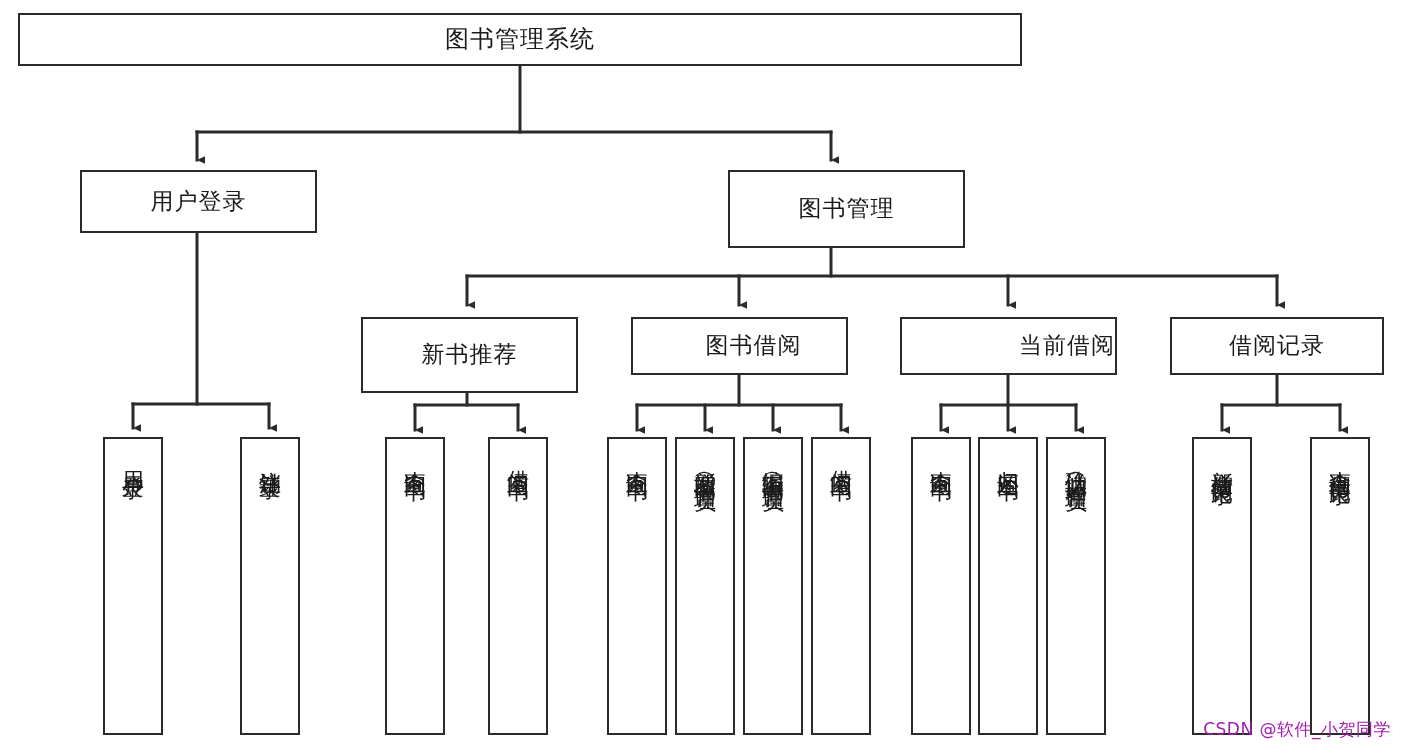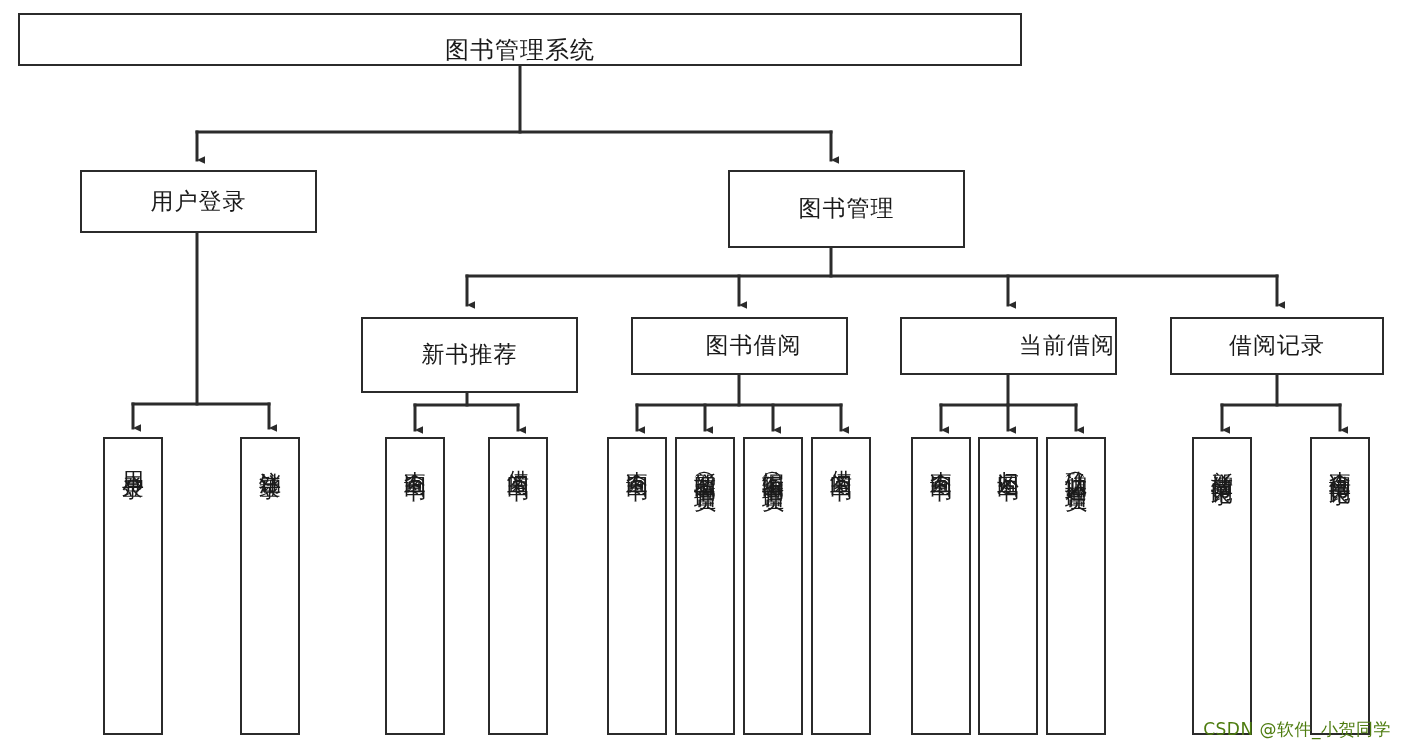--- a/index.html
+++ b/index.html
@@ -57,21 +57,21 @@
     letter-spacing:3px;
     line-height:1.0;
   }
   .node.root .lbl{ font-size:24px; }
   
   #watermark{
     position:absolute;
     right:14px;
     bottom:6px;
     font-size:17px;
-    color:#4d7c0f;
+    color:#a21caf;
     letter-spacing:0.5px;
     z-index:3;
     user-select:none;
   }
 </style>
 </head>
 <body>
 
 <div id="canvas">
 
@@ -120,21 +120,21 @@
       <line x1="1008" y1="405" x2="1008" y2="430" marker-end="url(#arrow)"></line>
       <line x1="1076" y1="405" x2="1076" y2="430" marker-end="url(#arrow)"></line>
 
       <line x1="1277" y1="375" x2="1277" y2="405"></line>
       <line x1="1222" y1="405" x2="1340" y2="405"></line>
       <line x1="1222" y1="405" x2="1222" y2="430" marker-end="url(#arrow)"></line>
       <line x1="1340" y1="405" x2="1340" y2="430" marker-end="url(#arrow)"></line>
     </g>
   </svg>
 
-  <div class="node h root" style="left:18px; top:13px; width:1004px; height:53px;align-items:flex-end;">
+  <div class="node h root" style="left:18px; top:13px; width:1004px; height:53px;">
     <span class="lbl">图书管理系统</span>
   </div>
 
   <div class="node h" style="left:80px; top:170px; width:237px; height:63px;">
     <span class="lbl">用户登录</span>
   </div>
 
   <div class="node h" style="left:728px; top:170px; width:237px; height:78px;">
     <span class="lbl">图书管理</span>
   </div>

